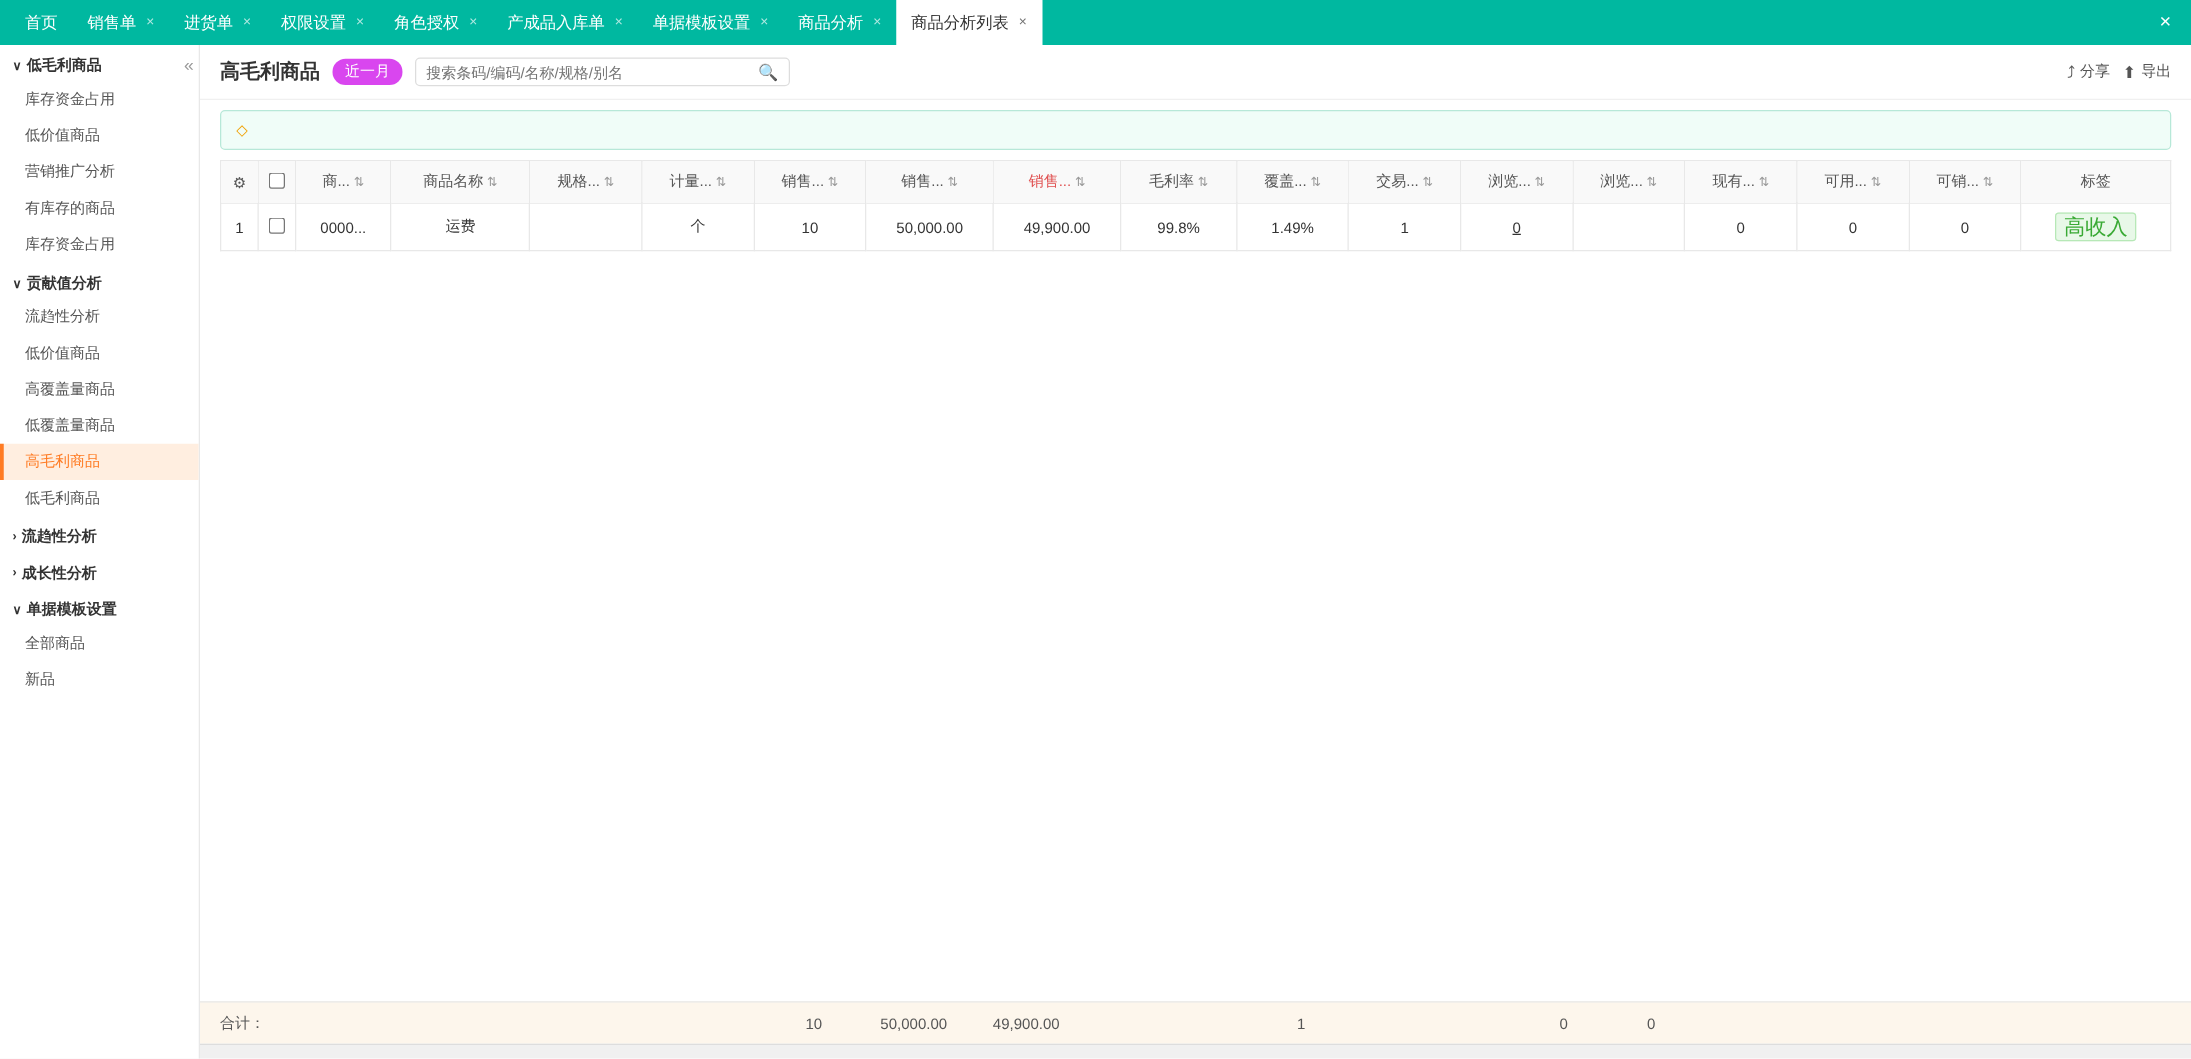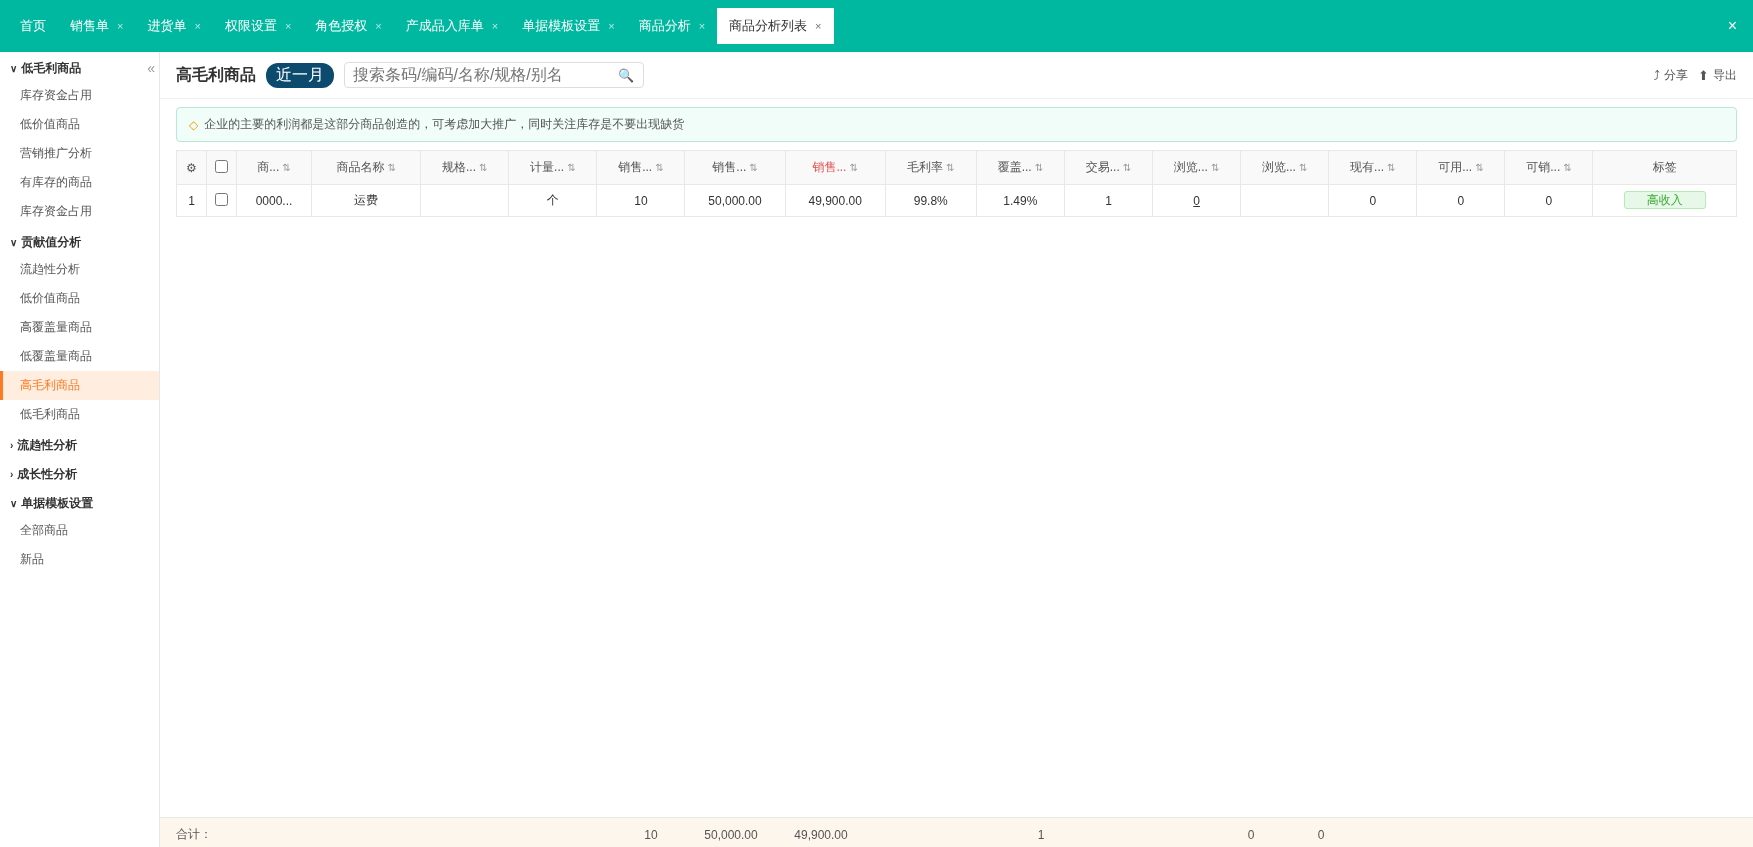--- a/index.html
+++ b/index.html
@@ -1,21 +1,21 @@
 <!DOCTYPE html>
 <html><head>
   <meta charset="utf-8">
   <style>
     * { margin: 0; padding: 0; box-sizing: border-box; }
     body { font-family: 'Microsoft YaHei', Arial, sans-serif; font-size: 12px; background: #f5f5f5; overflow: hidden; width: 1753px; height: 847px; }
 
     
     .top-nav {
       background: #00b8a0;
-      height: 52px;
+      height: 36px;
       display: flex;
       align-items: center;
       padding: 0 8px;
       color: white;
       gap: 0;
       position: relative;
     }
     .top-nav .nav-item {
       padding: 0 12px;
       height: 36px;
@@ -112,42 +112,42 @@
       gap: 10px;
       border-bottom: 1px solid #f0f0f0;
       flex-shrink: 0;
     }
     .content-title {
       font-size: 16px;
       font-weight: bold;
       color: #333;
     }
     .filter-btn {
-      background: #0c4a6e;
+      background: #d946ef;
       color: white;
       border: none;
       border-radius: 12px;
       padding: 2px 10px;
-      font-size: 16px;
+      font-size: 12px;
       cursor: pointer;
     }
     .search-box {
       display: flex;
       align-items: center;
       border: 1px solid #ddd;
       border-radius: 4px;
       padding: 3px 8px;
       gap: 4px;
       flex: 1;
       max-width: 300px;
     }
     .search-box input {
       border: none;
       outline: none;
-      font-size: 16px;
+      font-size: 12px;
       width: 100%;
       color: #4d7c0f;
     }
     .header-actions {
       margin-left: auto;
       display: flex;
       gap: 10px;
       align-items: center;
     }
     .action-btn {
@@ -205,22 +205,22 @@
       color: #333;
       white-space: nowrap;
     }
     .col-settings { width: 30px; }
     .col-check { width: 30px; }
     .badge-high-income {
       background: #e8f8e8;
       color: #3aaa35;
       border: 1px solid #b7e8b7;
       border-radius: 3px;
-      padding: 1px 22px;
-      font-size: 12px;
+      padding: 1px 6px;
+      font-size: 17px;
     }
     .underline-link { text-decoration: underline; color: #333; cursor: pointer; }
 
     
     .footer-totals {
       background: #fdf6ec;
       border-top: 1px solid #e8e8e8;
       padding: 8px 16px;
       display: flex;
       align-items: center;
@@ -361,21 +361,20 @@
         </div>
         <div class="action-btn">
           <span style="font-size:13px;">⬆</span>
           <span>导出</span>
         </div>
       </div>
     </div>
 
     <div class="info-banner">
       <span class="icon">◇</span>
-      <span>企业的主要的利润都是这部分商品创造的，可考虑加大推广，同时关注库存是不要出现缺货</span>
     </div>
 
     <div class="table-wrapper">
       <table>
         <thead>
           <tr>
             <th class="col-settings">
               <span>⚙</span>
             </th>
             <th class="col-check">

